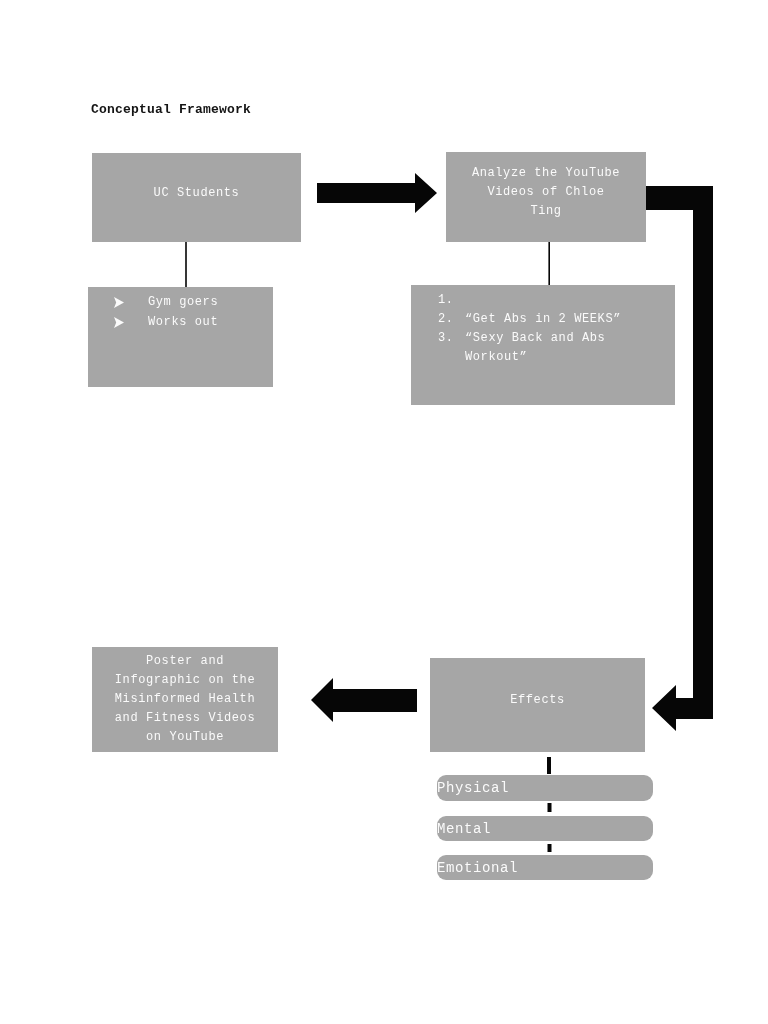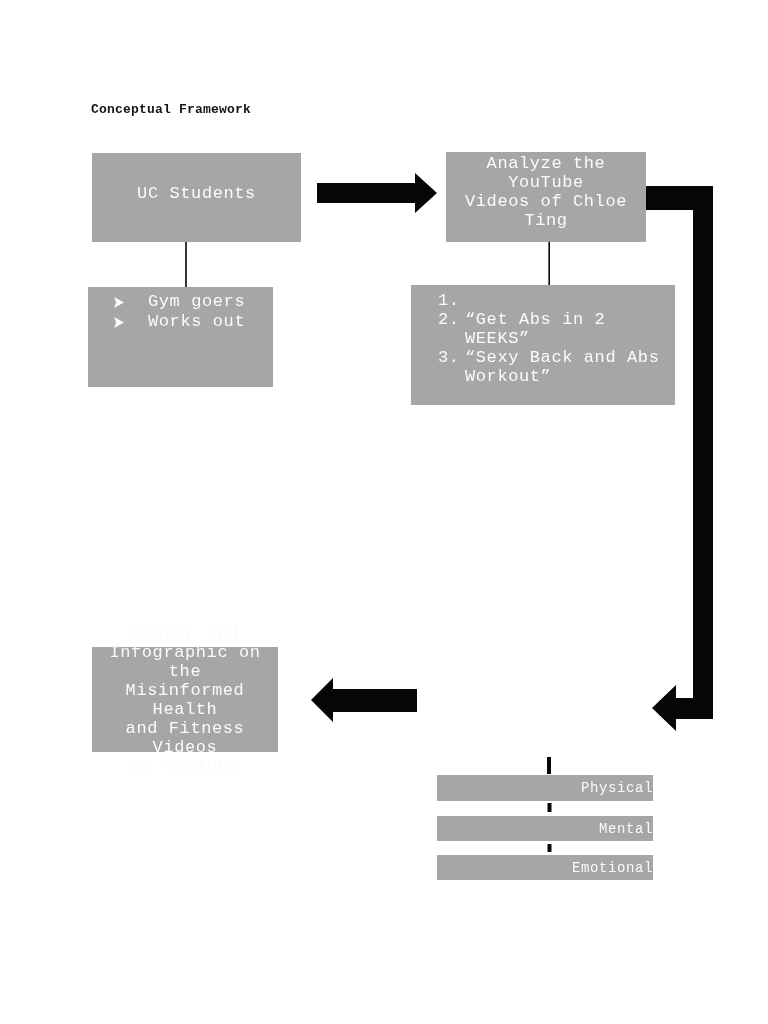--- a/index.html
+++ b/index.html
@@ -14,21 +14,21 @@
     font-family:"Liberation Mono","DejaVu Sans Mono",monospace;
     overflow:hidden;
   }
   .title{
     position:absolute;left:91px;top:93px;
     font-size:13px;line-height:16px;font-weight:700;
     letter-spacing:0.2px;color:var(--ink);white-space:nowrap;
   }
   .gbox{
     position:absolute;background:var(--box-fill);
-    color:var(--box-text);font-size:17px;letter-spacing:0.6px;
+    color:var(--box-text);font-size:12px;letter-spacing:0.6px;
     box-sizing:border-box;
   }
   .flexcenter{display:flex;align-items:center;justify-content:center;text-align:center;}
   .multiline{white-space:pre-line;line-height:19px;}
   #box-uc{left:92px;top:153px;width:209px;height:89px;padding-bottom:9px;}
   #box-analyze{left:446px;top:152px;width:200px;height:90px;padding-bottom:10px;}
   #box-traits{left:88px;top:287px;width:185px;height:100px;padding:5px 8px 0 26px;}
   .bullet-item{display:flex;line-height:20px;}
   .bullet-cell{width:34px;flex:none;display:flex;align-items:center;}
   .tri{
@@ -40,21 +40,21 @@
   #box-videos{left:411px;top:285px;width:264px;height:120px;padding:6px 2px 0 27px;}
   .num-item{display:flex;line-height:19px;}
   .num-cell{width:27px;flex:none;}
   .ntxt{flex:1;min-width:0;}
   #box-poster{left:92px;top:647px;width:186px;height:105px;}
   #box-effects{left:430px;top:658px;width:215px;height:94px;padding-bottom:10px;}
   .gbar{
     position:absolute;left:437px;width:216px;height:26px;
     background:var(--box-fill);color:var(--box-text);
     font-size:14px;letter-spacing:0.6px;
-    display:flex;align-items:center;justify-content:flex-end;
+    display:flex;align-items:center;justify-content:flex-start;border-radius:9px;
   }
   #bar-physical{top:775px;}
   #bar-mental{top:816px;height:25px;}
   #bar-emotional{top:855px;height:25px;}
   .overlay{position:absolute;left:0;top:0;pointer-events:none;}
   .overlay polygon,.overlay rect{fill:var(--connector);}
 </style>
 </head>
 <body>
 
@@ -113,20 +113,23 @@
   </div>
 
   <div class="gbox flexcenter" id="box-poster">
     <span class="multiline">Poster and
 Infographic on the
 Misinformed Health
 and Fitness Videos
 on YouTube</span>
   </div>
 
+  <div class="gbox flexcenter" id="box-effects">
+    <span>Effects</span>
+  </div>
 
   <div class="gbar" id="bar-physical">
     <span>Physical</span>
   </div>
   <div class="gbar" id="bar-mental">
     <span>Mental</span>
   </div>
   <div class="gbar" id="bar-emotional">
     <span>Emotional</span>
   </div>

